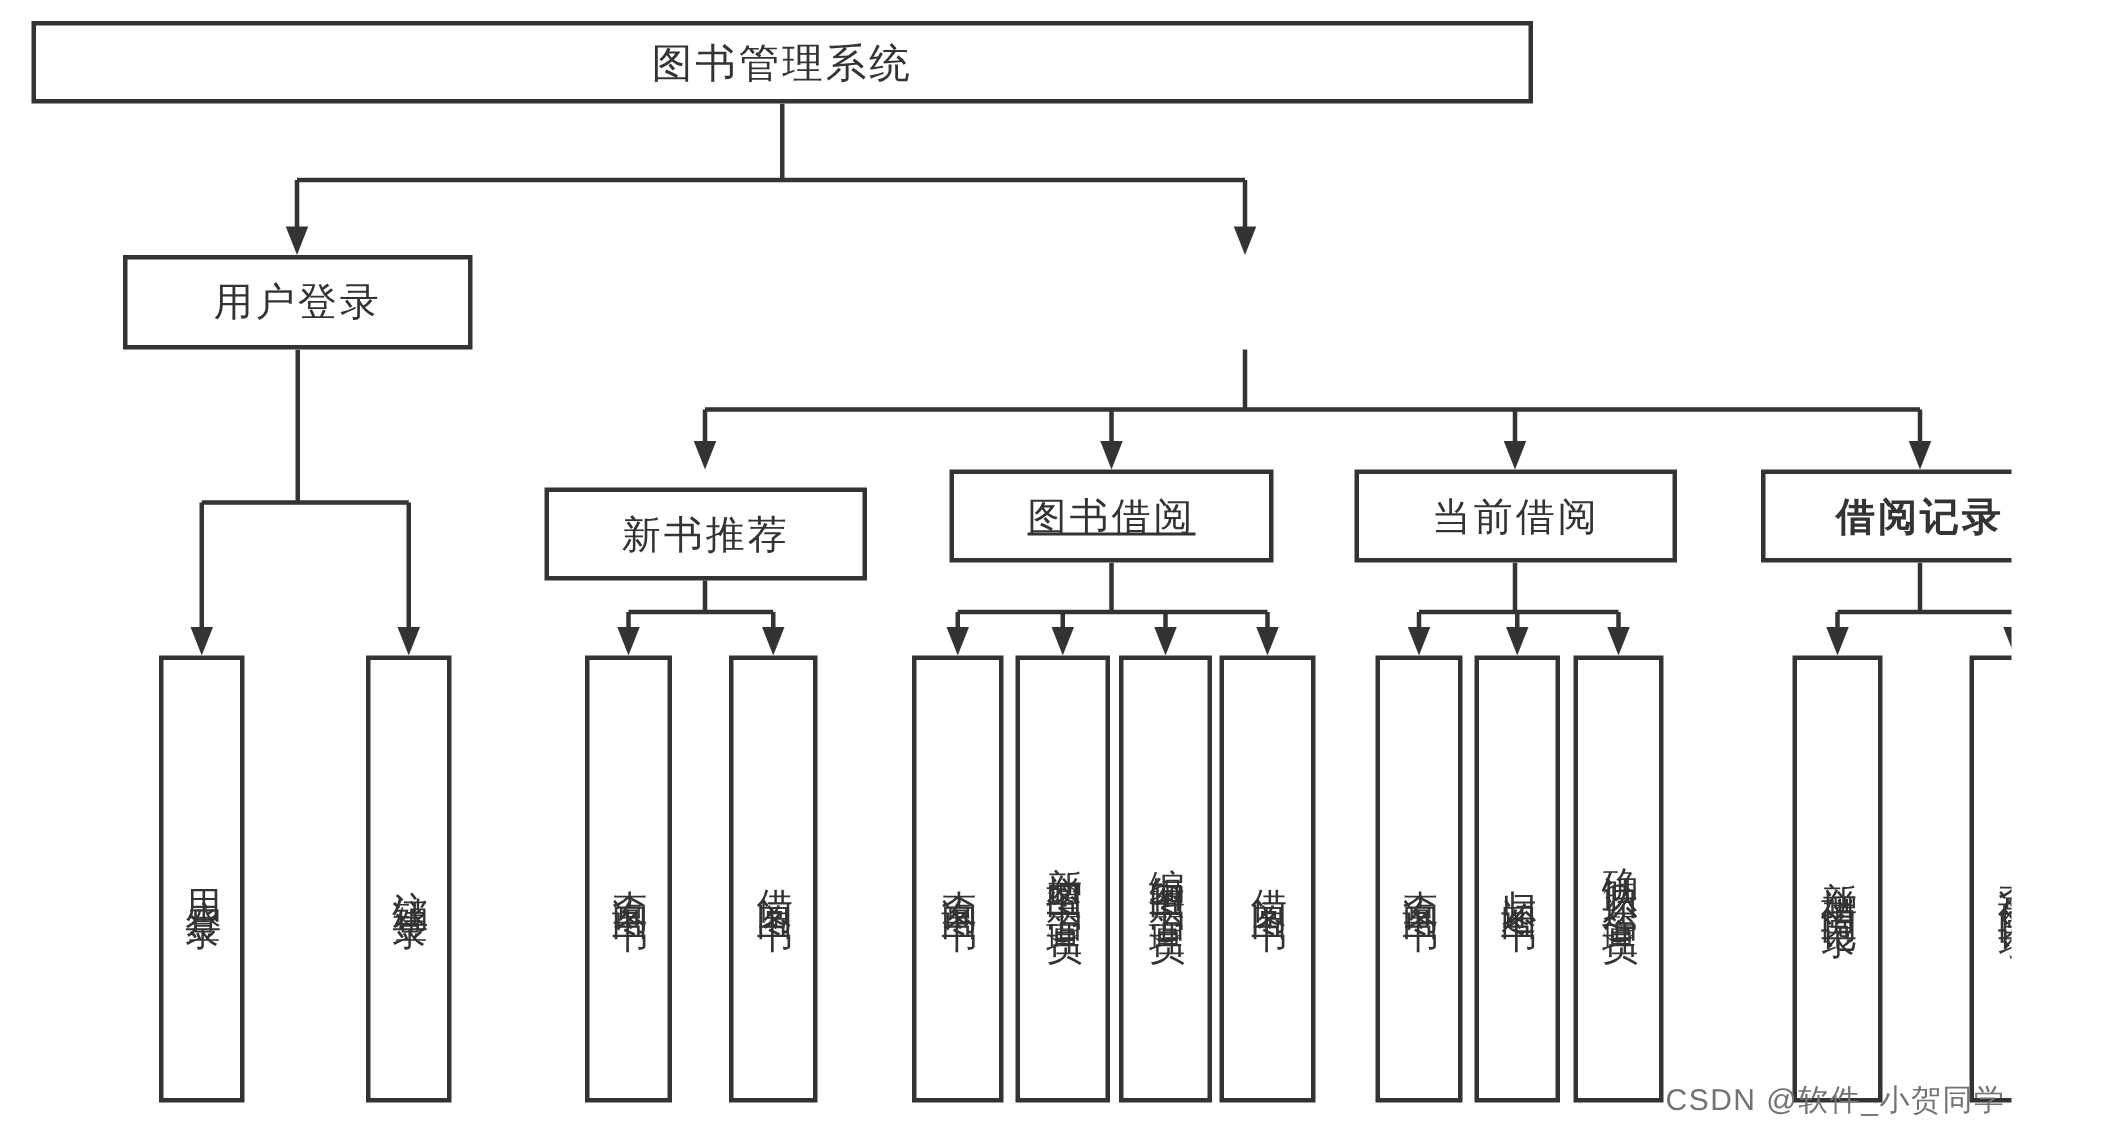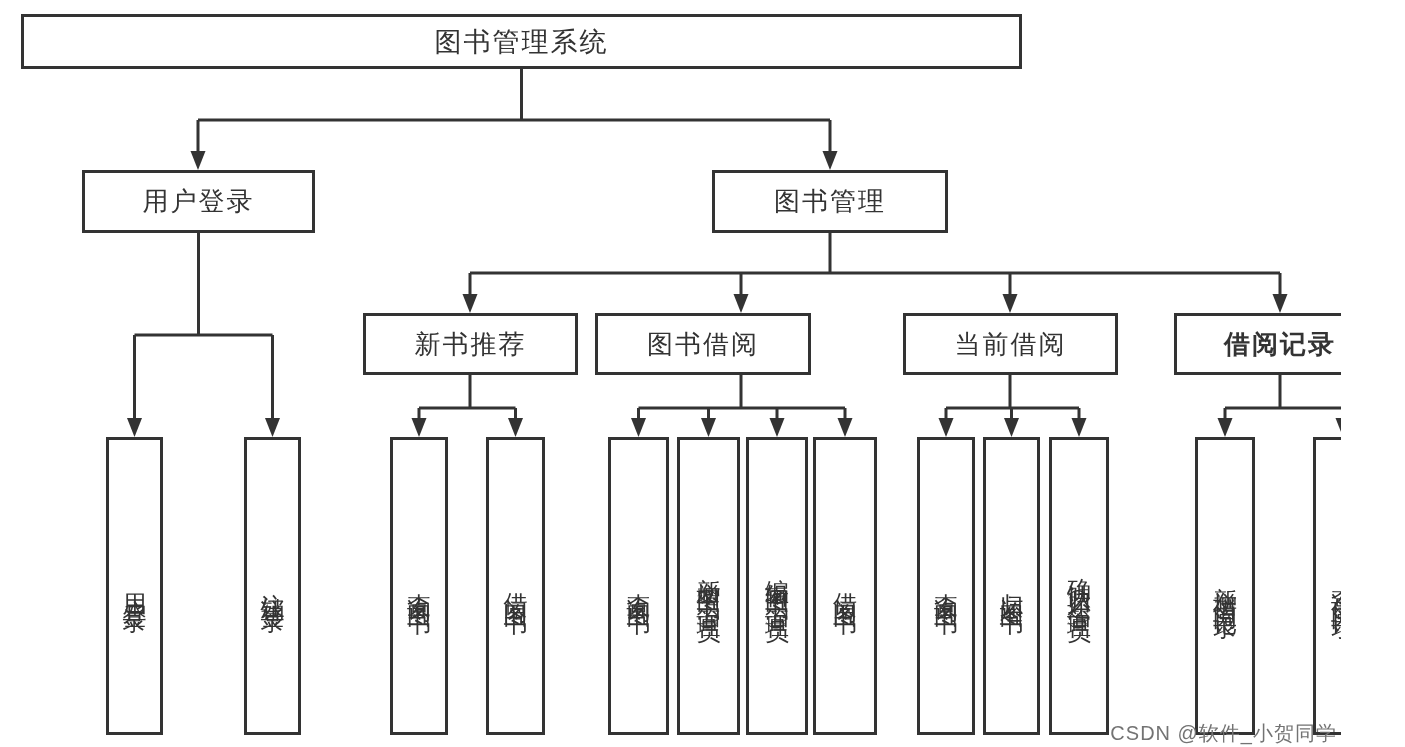--- a/index.html
+++ b/index.html
@@ -107,28 +107,25 @@
     </g>
   </svg>
 
   <div class="node root-node" style="left:21px; top:14px; width:1001px; height:55px;">
     <span>图书管理系统</span>
   </div>
 
   <div class="node hnode" style="left:82px; top:170px; width:233px; height:63px;">
     <span>用户登录</span>
   </div>
-  <div class="node hnode" style="left:712px; top:170px; width:236px; height:63px;">
-    <span>图书管理</span>
-  </div>
 
-  <div class="node hnode" style="left:363px; top:313px; width:215px; height:62px;">
+  <div class="node hnode" style="left:363px; top:325px; width:215px; height:62px;">
     <span>新书推荐</span>
   </div>
-  <div class="node hnode" style="left:595px; top:313px; width:216px; height:62px;">
+  <div class="node hnode" style="left:633px; top:313px; width:216px; height:62px;text-decoration:underline;">
     <span>图书借阅</span>
   </div>
   <div class="node hnode" style="left:903px; top:313px; width:215px; height:62px;align-items:center;">
     <span>当前借阅</span>
   </div>
   <div class="node hnode" style="left:1174px; top:313px; width:212px; height:62px;font-weight:bold;">
     <span>借阅记录</span>
   </div>
 
   <div class="node leaf" style="left:106px; width:57px;">

